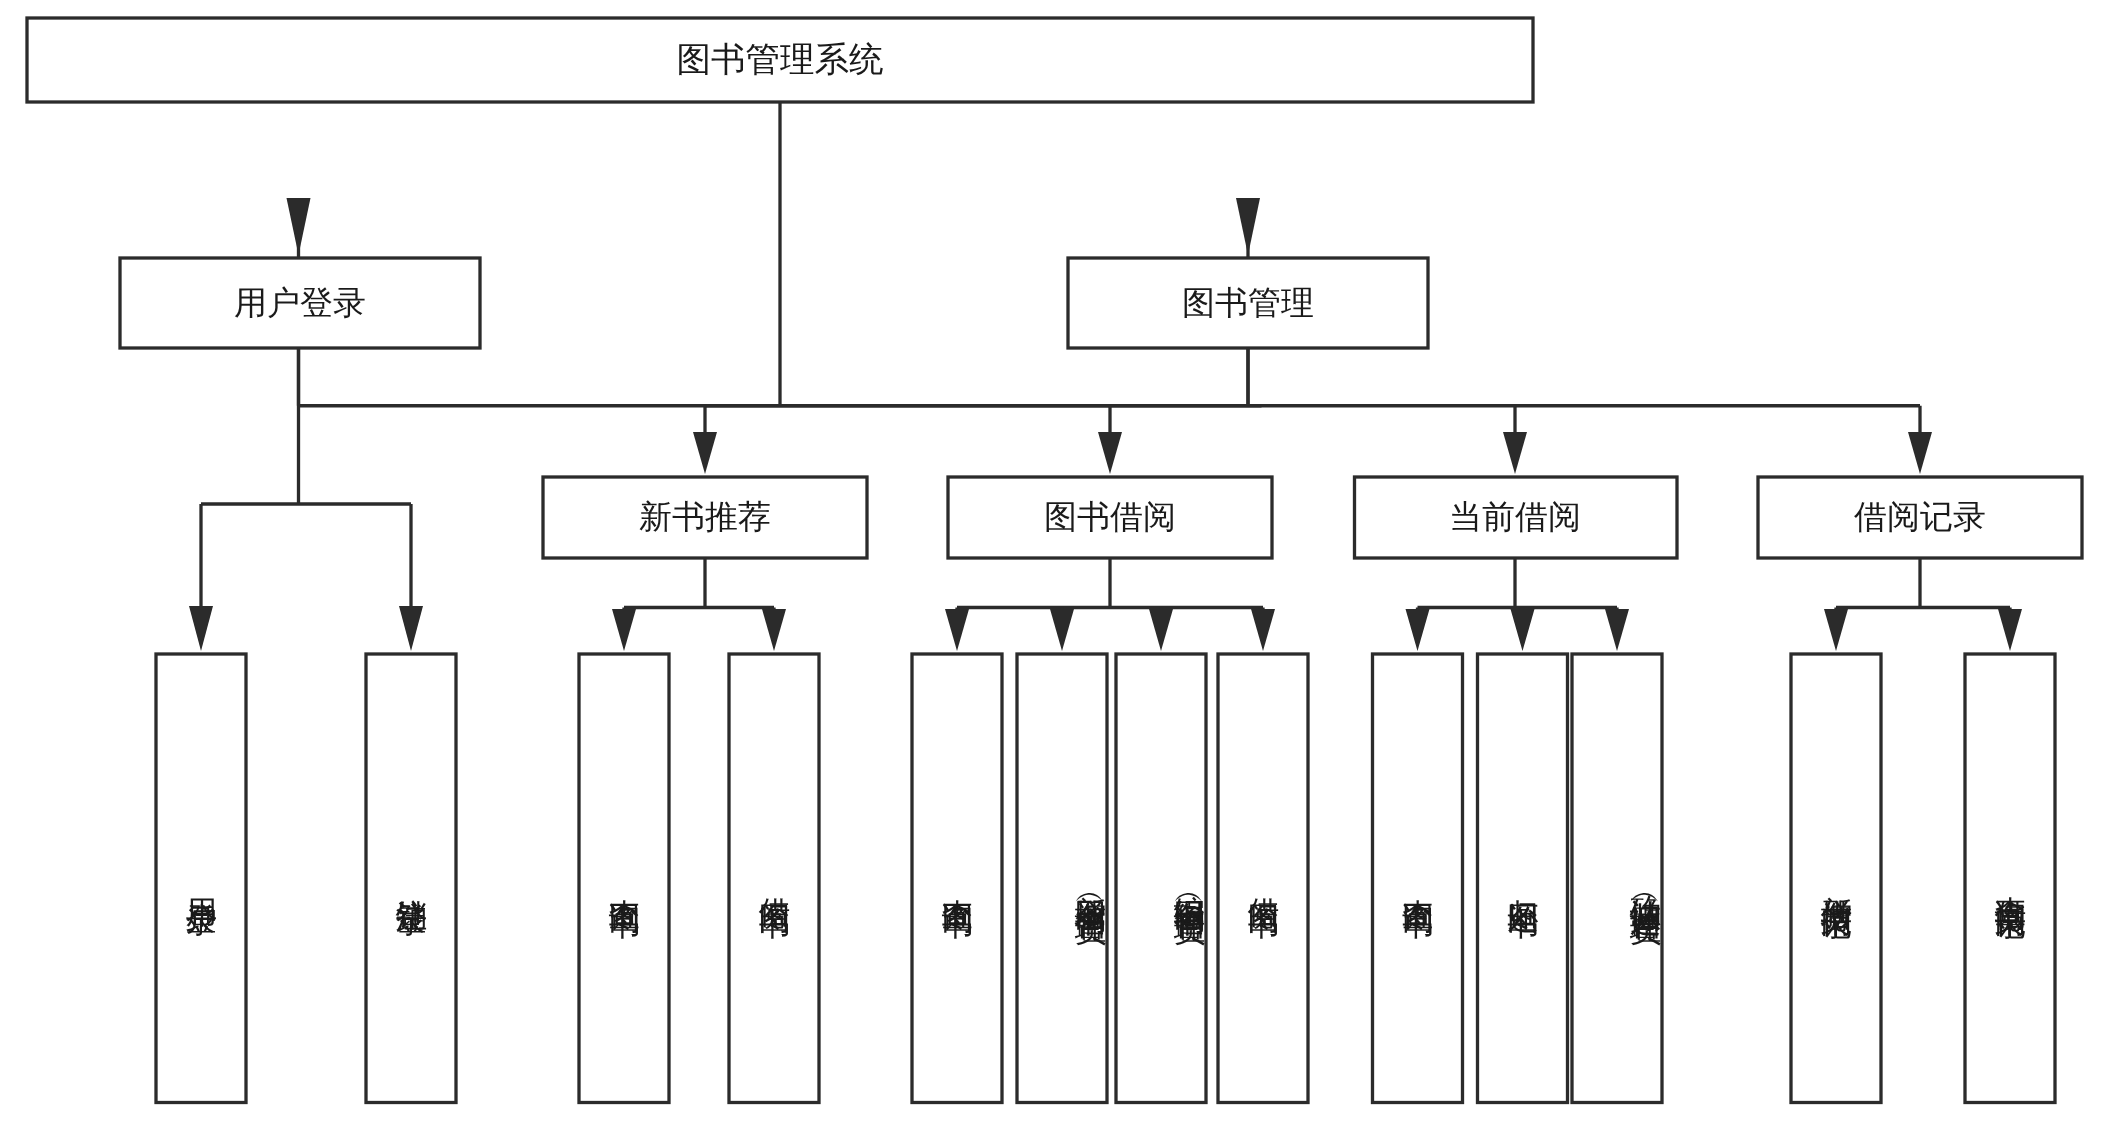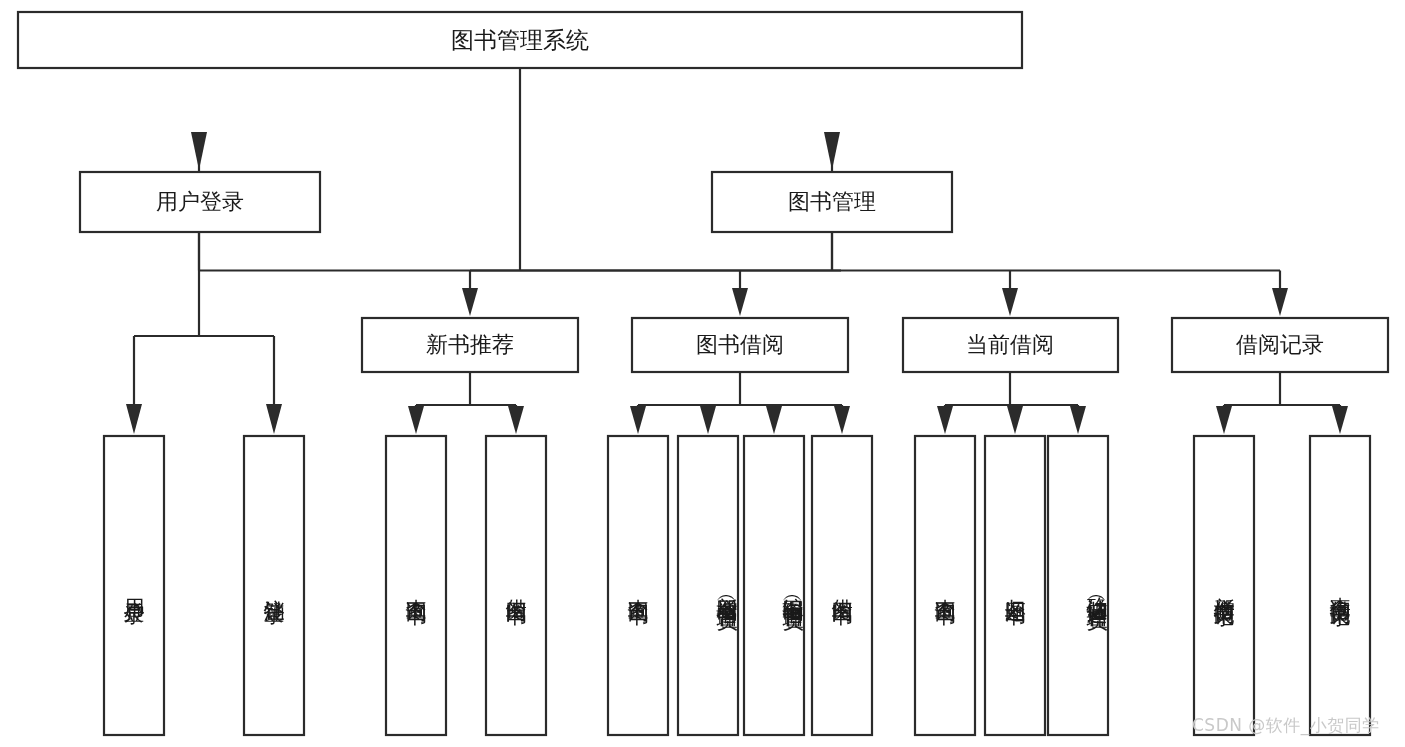--- a/index.html
+++ b/index.html
@@ -225,15 +225,14 @@
   <div class="vlabel" style="left:608px;  top:436px; width:60px; height:299px;">查询图书</div>
   <div class="vlabel" style="left:678px;  top:436px; width:60px; height:299px; align-items:flex-start; padding-top:6px; box-sizing:border-box;">新增图书（管理员）</div>
   <div class="vlabel" style="left:744px;  top:436px; width:60px; height:299px; align-items:flex-start; padding-top:6px; box-sizing:border-box;">编辑图书（管理员）</div>
   <div class="vlabel" style="left:812px;  top:436px; width:60px; height:299px;">借阅图书</div>
   <div class="vlabel" style="left:915px;  top:436px; width:60px; height:299px;">查询图书</div>
   <div class="vlabel" style="left:985px;  top:436px; width:60px; height:299px;">归还图书</div>
   <div class="vlabel" style="left:1048px; top:436px; width:60px; height:299px; align-items:flex-start; padding-top:6px; box-sizing:border-box;">确认归还（管理员）</div>
   <div class="vlabel" style="left:1194px; top:436px; width:60px; height:299px;">新增借阅记录</div>
   <div class="vlabel" style="left:1310px; top:436px; width:60px; height:299px;">查询借阅记录</div>
 
-  <div class="watermark" style="left:1192px; top:714px;">CSDN @软件_小贺同学</div>
 
 </div>
 
 </body></html>

